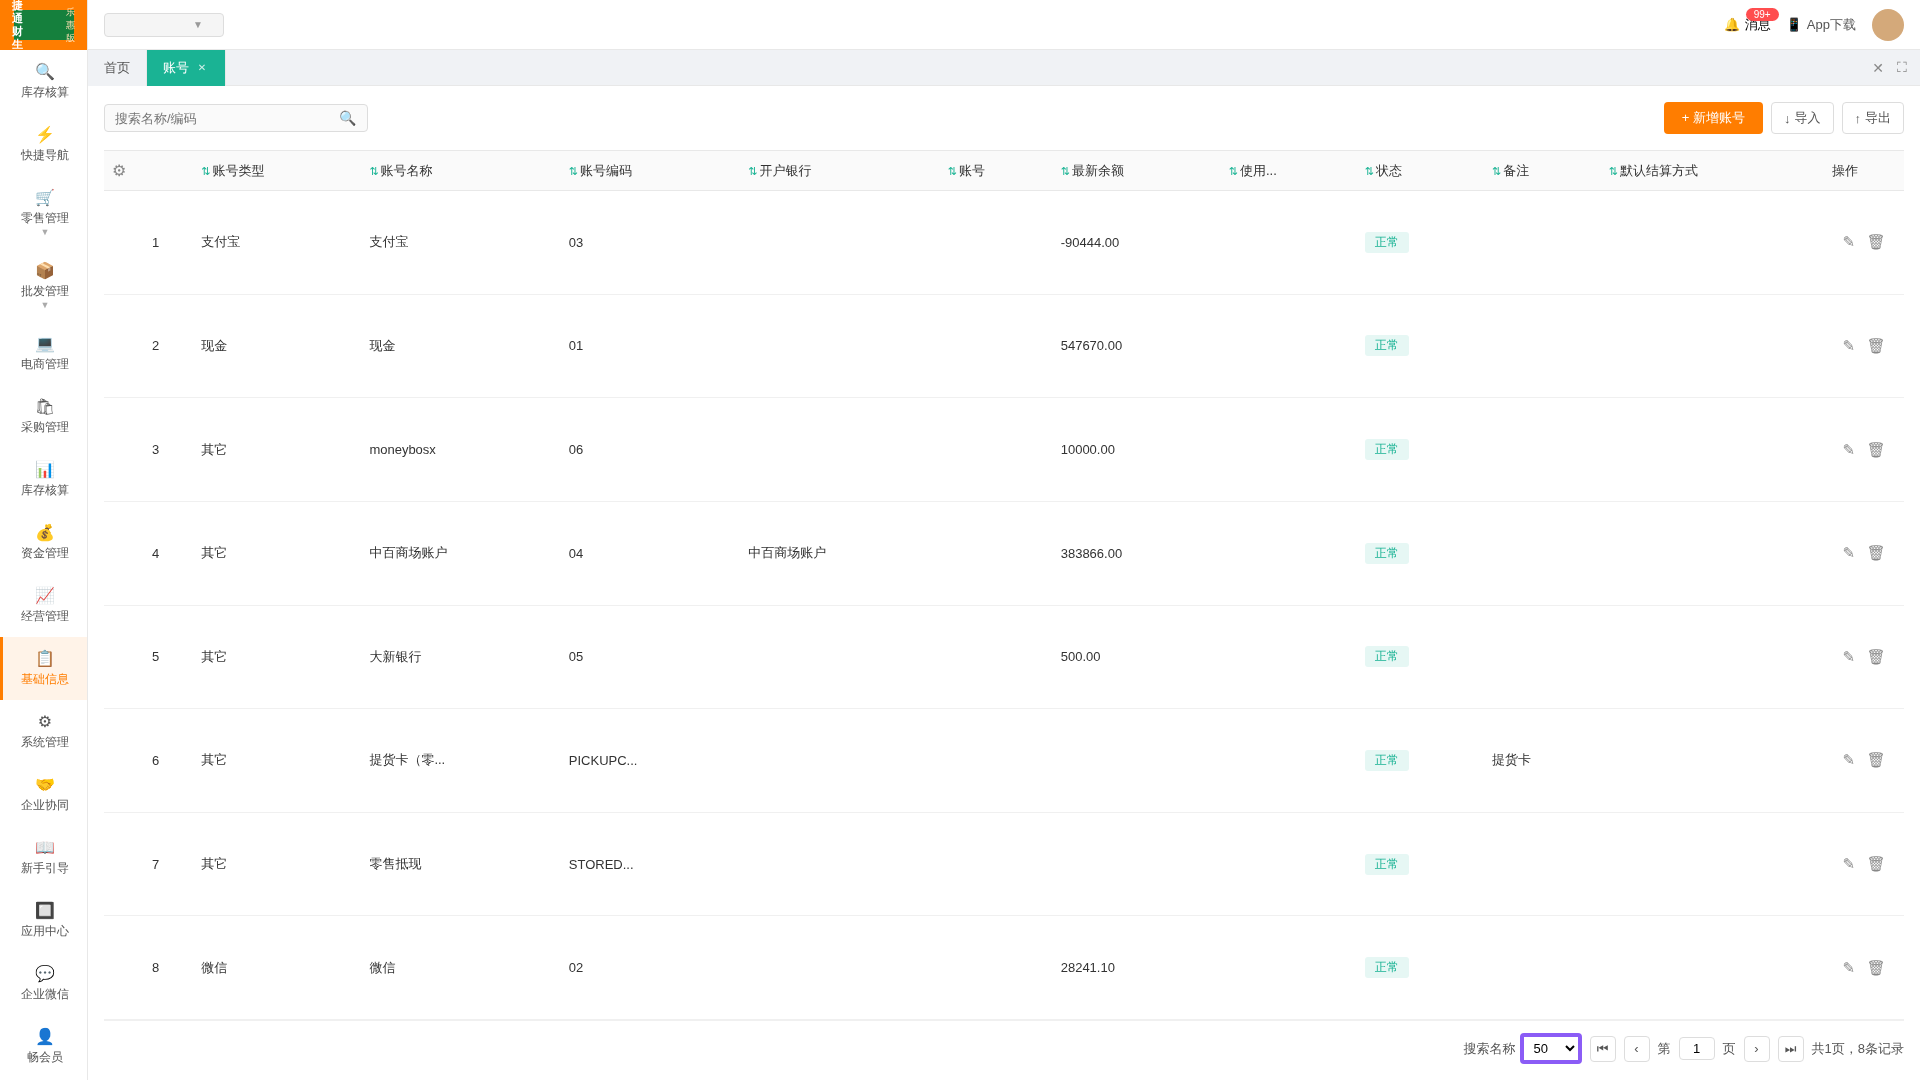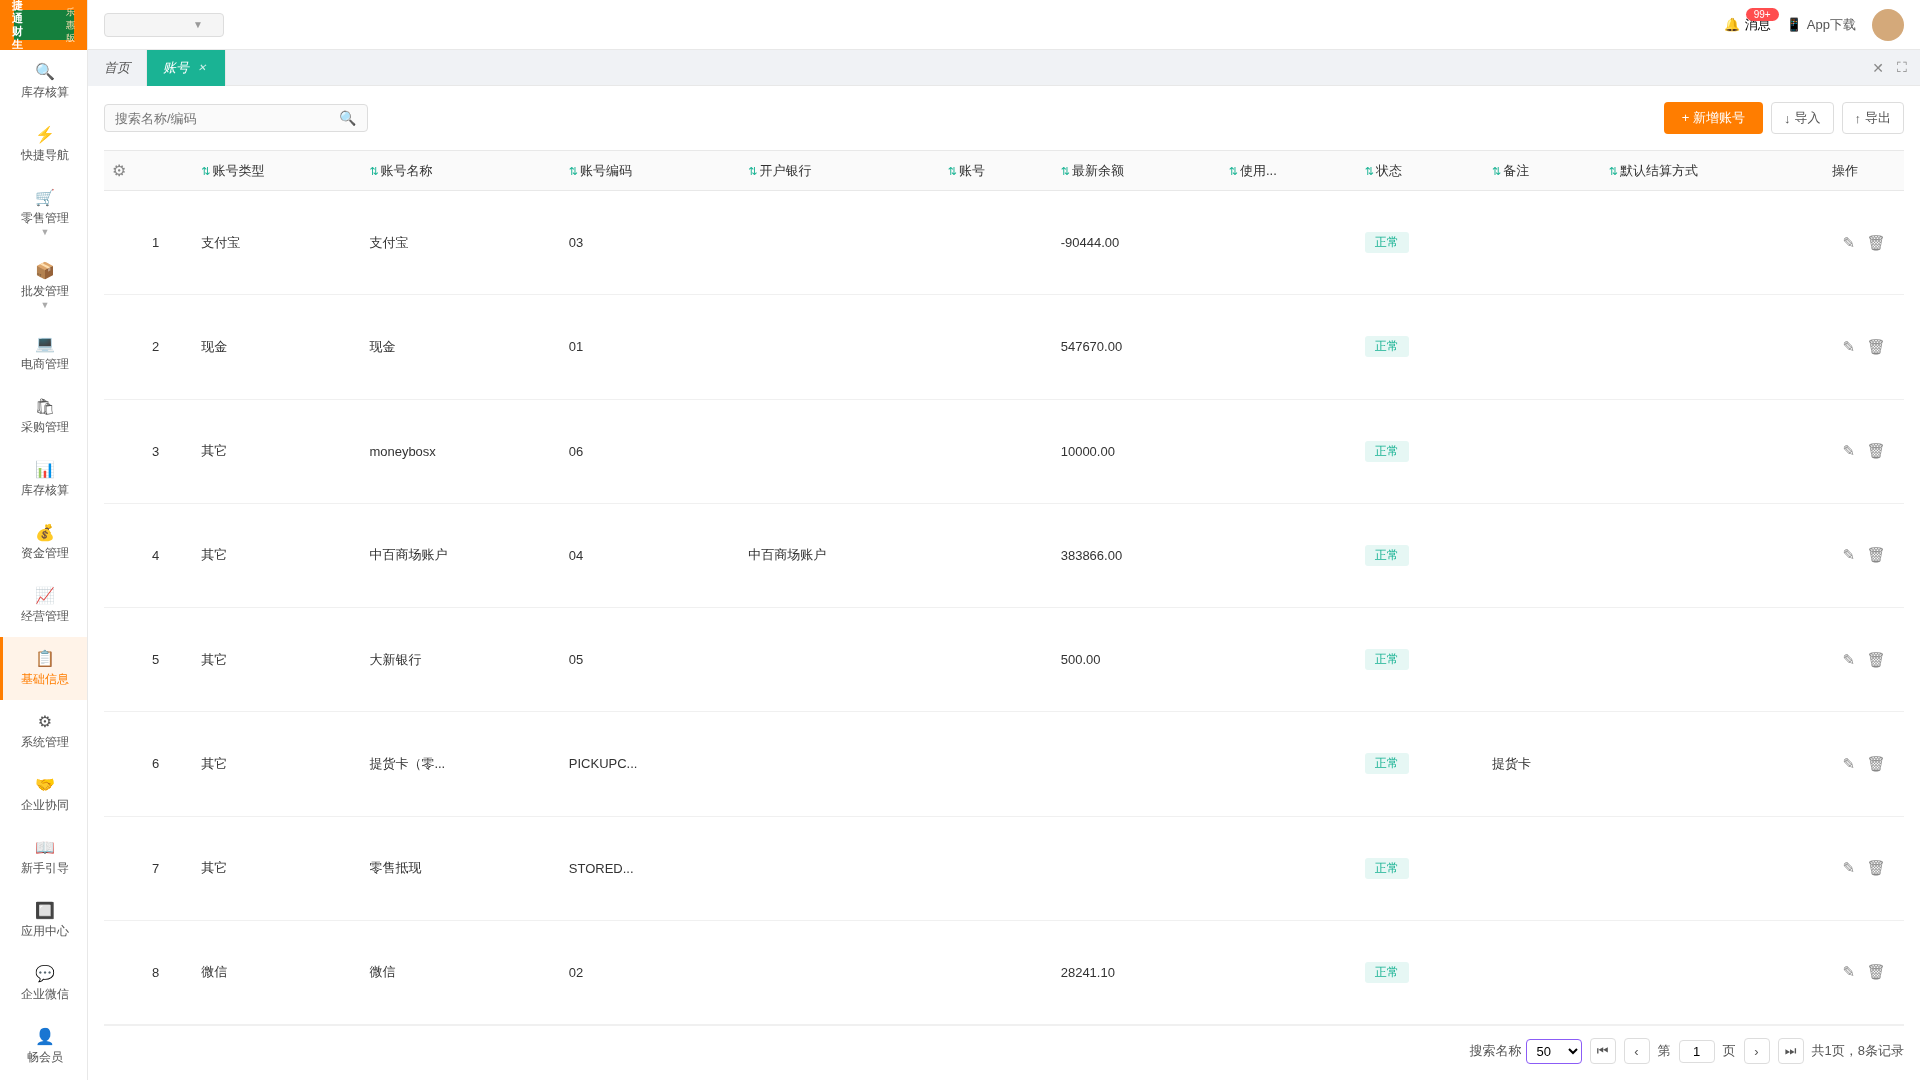--- a/index.html
+++ b/index.html
@@ -152,21 +152,20 @@
       display: flex;
       align-items: center;
       padding: 16px 16px;
       height: 36px;
       cursor: pointer;
       font-size: 13px;
       color: #555;
       border-right: 1px solid #e8e8e8;
       background: #f0f2f5;
       gap: 6px;
-      font-style: italic;
     }
     .tab.active {
       background: #1ab394;
       color: #fff;
     }
     .tab-close {
       width: 14px;
       height: 14px;
       display: flex;
       align-items: center;
@@ -318,21 +317,21 @@
       margin-top: auto;
       font-size: 13px;
       color: #555;
     }
     .page-size-select {
       display: flex;
       align-items: center;
       gap: 4px;
     }
     .page-select {
-      border: 1px solid #8b5cf6;
+      border: 4px solid #8b5cf6;
       border-radius: 4px;
       padding: 3px 6px;
       font-size: 13px;
       background: #fff;
     }
     .page-btn {
       width: 26px;
       height: 26px;
       display: flex;
       align-items: center;

